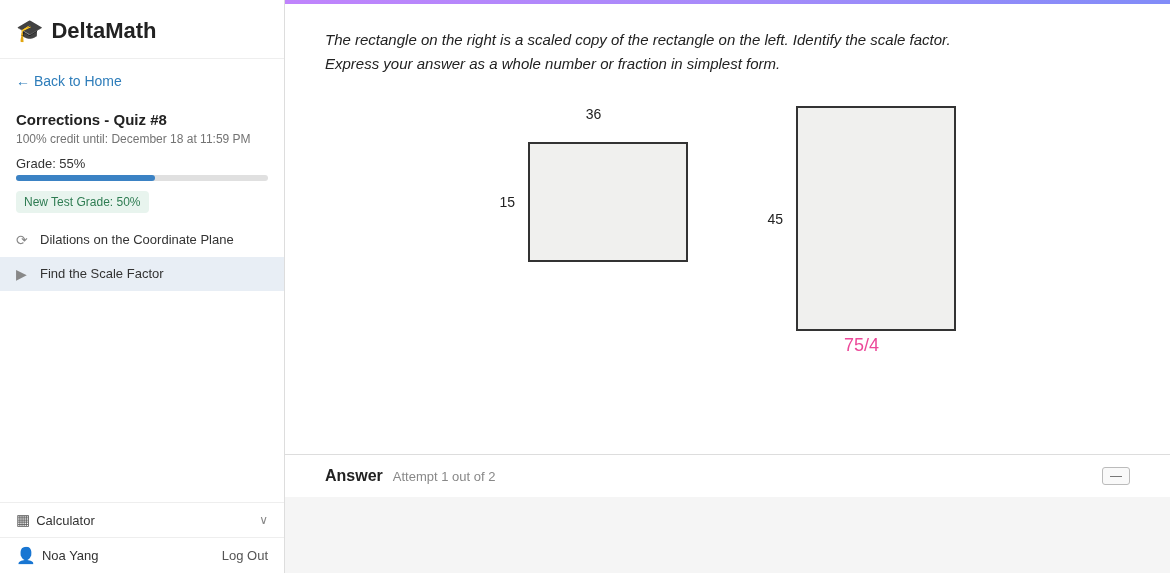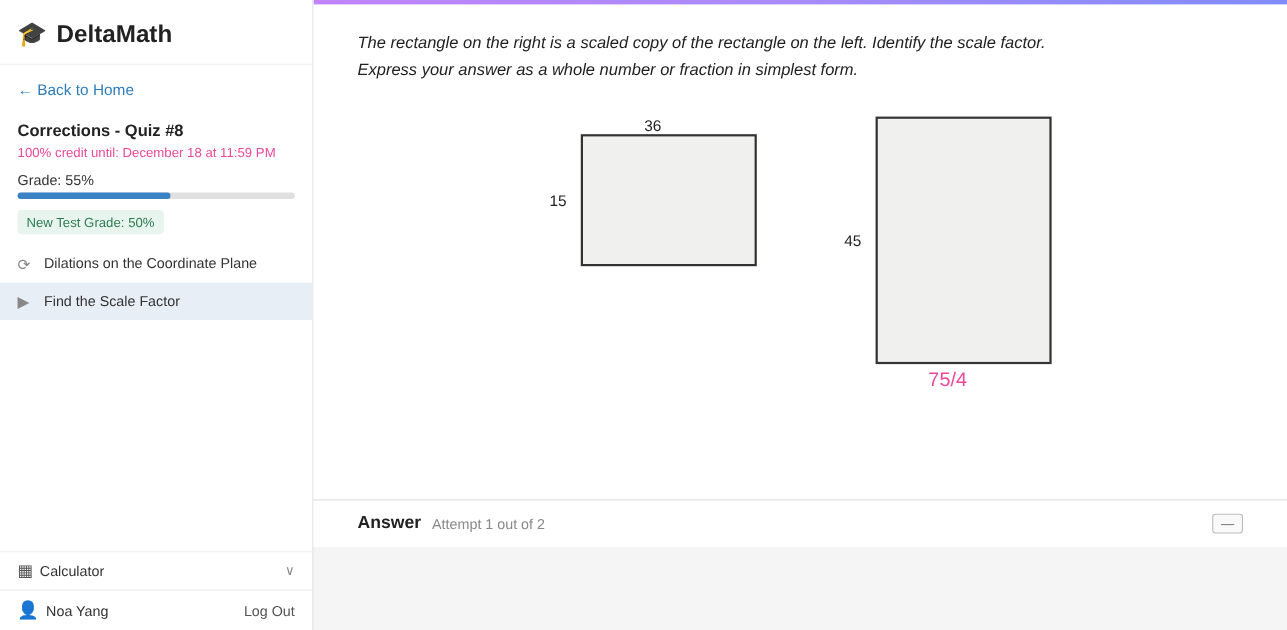--- a/index.html
+++ b/index.html
@@ -59,21 +59,21 @@
 
     .quiz-title {
       font-size: 15px;
       font-weight: bold;
       color: #222;
       margin-bottom: 3px;
     }
 
     .quiz-meta {
       font-size: 12px;
-      color: #ec4899;
+      color: #737373;
       margin-bottom: 8px;
       line-height: 1.4;
     }
 
     .grade-label {
       font-size: 13px;
       color: #333;
       margin-bottom: 4px;
     }
 
@@ -220,21 +220,21 @@
       display: flex;
       flex-direction: column;
       align-items: center;
       position: relative;
     }
 
     .rect-label-top {
       text-align: center;
       font-size: 14px;
       color: #222;
-      margin-bottom: 0;
+      margin-bottom: 20px;
     }
 
     .rect-label-bottom {
       text-align: center;
       font-size: 18px;
       color: #ec4899;
       margin-top: 4px;
     }
 
     .rect-row {

